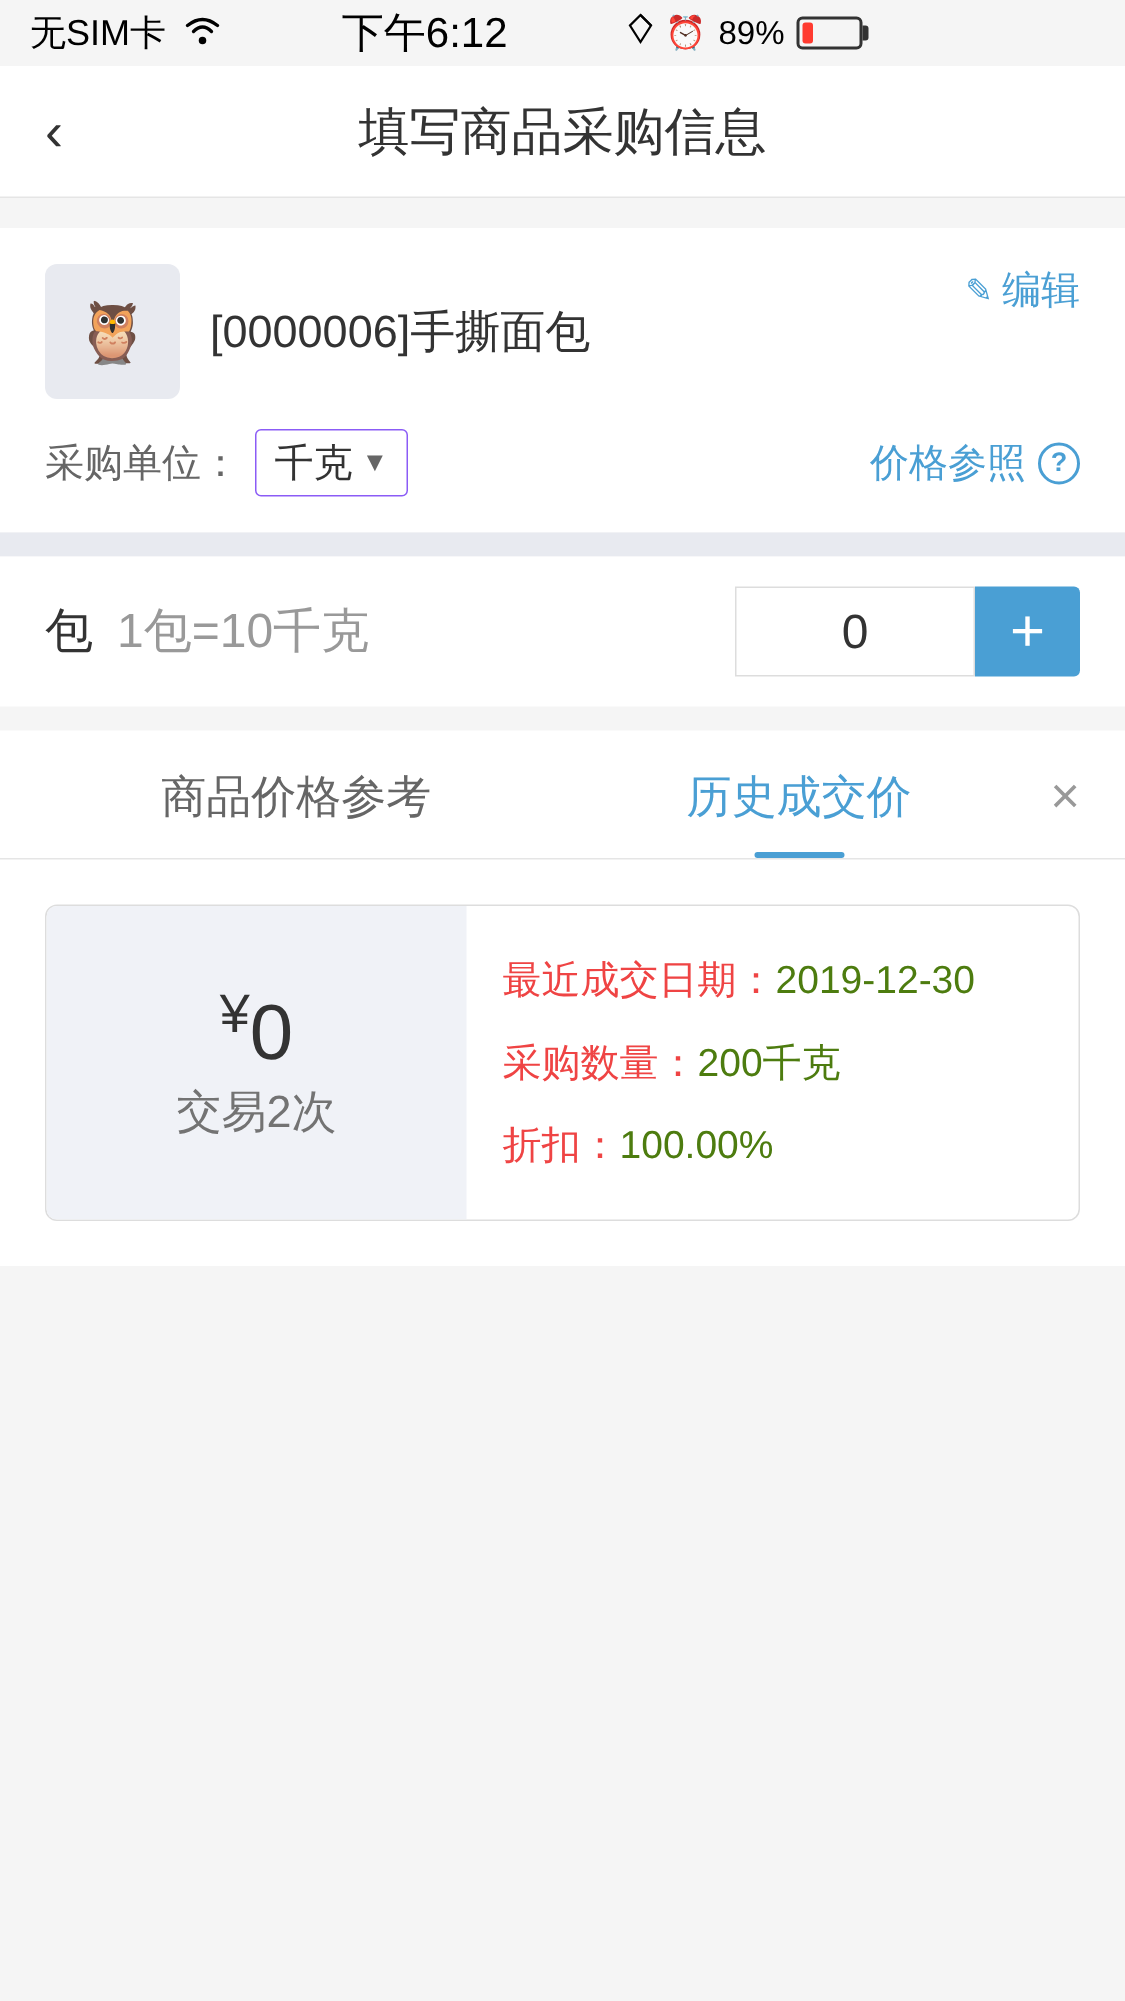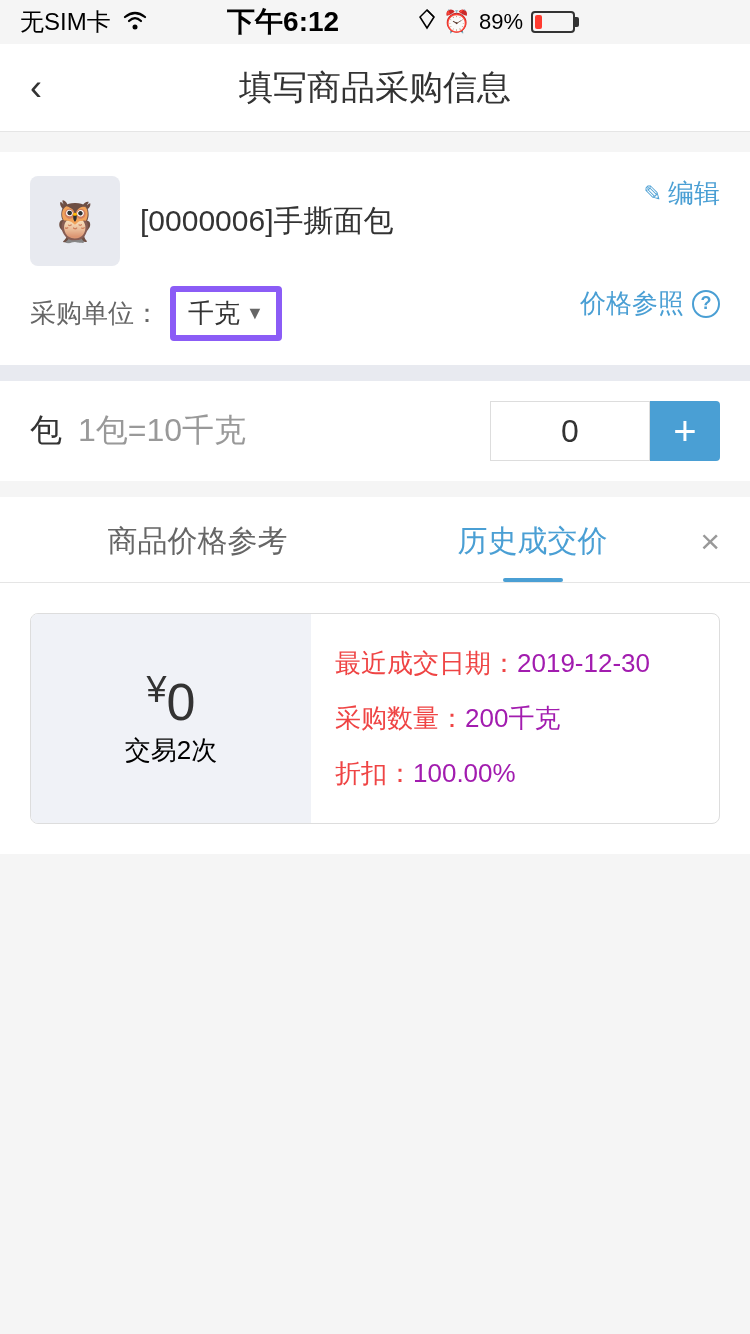--- a/index.html
+++ b/index.html
@@ -25,21 +25,21 @@
     }
     .status-left {
       display: flex;
       align-items: center;
       gap: 10px;
       font-size: 24px;
       color: #000;
     }
     .status-center {
       font-size: 28px;
-      font-weight: 700;
+      font-weight: 400;
       color: #000;
     }
     .status-right {
       display: flex;
       align-items: center;
       gap: 8px;
       font-size: 22px;
       color: #000;
     }
     .battery-icon {
@@ -137,36 +137,36 @@
       color: #4a9fd4;
       font-size: 26px;
       cursor: pointer;
     }
     .edit-icon {
       font-size: 22px;
     }
 
     .product-unit-row {
       display: flex;
-      align-items: flex-start;
+      align-items: center;
       justify-content: space-between;
       margin-top: 10px;
       gap: 12px;
     }
     .unit-label {
       font-size: 26px;
       color: #666;
       display: flex;
       align-items: center;
       gap: 10px;
     }
     .unit-select {
       display: inline-flex;
       align-items: center;
-      border: 6px solid #8b5cf6;
+      border: 1px solid #8b5cf6;
       border-radius: 4px;
       padding: 4px 12px;
       font-size: 26px;
       color: #333;
       background: #fff;
       gap: 6px;
       cursor: pointer;
     }
     .unit-arrow {
       font-size: 18px;
@@ -315,41 +315,41 @@
     .history-price {
       font-size: 52px;
       color: #333;
       font-weight: 400;
     }
     .history-price .yen {
       font-size: 36px;
       vertical-align: super;
     }
     .history-times {
-      font-size: 26px;
-      color: #000000;
+      font-size: 30px;
+      color: #737373;
       margin-top: 1px;
     }
     .history-right {
       flex: 1;
       padding: 30px 24px;
       display: flex;
       flex-direction: column;
       gap: 16px;
     }
     .history-detail-row {
       font-size: 26px;
       color: #333;
       line-height: 1.5;
     }
     .history-detail-row span.label {
       color: #ef4444;
     }
     .history-detail-row span.value {
-      color: #a21caf;
+      color: #4d7c0f;
     }
 
     
     .bottom-area {
       background: #f5f5f5;
       flex: 1;
       min-height: 600px;
     }
   </style>
 </head>

